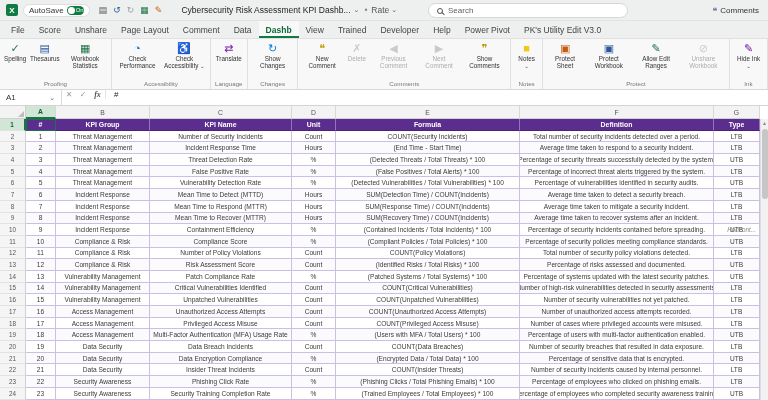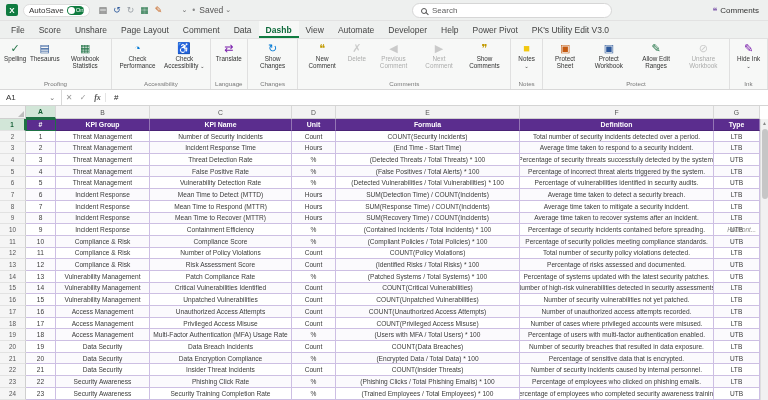--- a/index.html
+++ b/index.html
@@ -12,21 +12,21 @@
 .autosave{display:flex;align-items:center;gap:3px;background:#fff;border-radius:8px;padding:1px 5px;border:1px solid #ddd}
 .switch{width:17px;height:9px;background:#0f7b3f;border-radius:5px;position:relative;display:inline-flex;align-items:center}
 .switch .knob{width:7px;height:7px;background:#fff;border-radius:50%;margin-left:1px}
 .switch .ontext{color:#fff;font-size:6px;margin-left:1px}
 .qat{display:flex;align-items:center;gap:6px;margin-left:4px}
 .qat .ricon{font-size:9px;cursor:default}
 .doctitle{display:flex;align-items:center;gap:3px;margin-left:14px;font-size:8.5px;color:#222;white-space:nowrap}
 .chev{font-size:7px;color:#666}
 .saved{display:flex;align-items:center;gap:2px;color:#555}
 .saved::before{content:"•";color:#888;margin:0 2px}
-.search{position:absolute;left:412px;top:3px;width:200px;height:15px;background:#fff;border:1px solid #d6d6d6;border-radius:8px;display:flex;align-items:center;gap:5px;padding:0 8px;color:#616161;font-size:8px}
+.search{position:absolute;left:428px;top:3px;width:200px;height:15px;background:#fff;border:1px solid #d6d6d6;border-radius:8px;display:flex;align-items:center;gap:5px;padding:0 8px;color:#616161;font-size:8px}
 .mag{width:6px;height:6px;border:1px solid #555;border-radius:50%;position:relative;display:inline-block;flex:0 0 auto}
 .mag::after{content:"";position:absolute;width:4px;height:1px;background:#555;transform:rotate(45deg);right:-3px;bottom:-1px}
 .tb-right{position:absolute;right:4px;top:0;height:21px;display:flex;align-items:center;gap:6px}
 .comments-btn{display:flex;align-items:center;gap:3px;font-size:8px;color:#333;padding:2px 5px;border-radius:3px}
 .comments-btn .cicon{color:#7a52a8;font-size:9px}
 
 
 .tabrow{position:absolute;top:21px;left:0;right:0;height:18px;background:#eef0ef;display:flex;align-items:stretch;padding-left:4px;border-bottom:1px solid #e0e0e0}
 .rtab{display:flex;align-items:center;padding:0 7px;font-size:8.5px;color:#444;white-space:nowrap;cursor:default}
 .rtab.active{color:#0f6b3c;font-weight:bold;box-shadow:inset 0 -2px 0 #107c41;background:#f7f8f7}
@@ -36,21 +36,21 @@
 .rgroup{display:flex;flex-direction:column;border-right:1px solid #e0e0e0;padding:1px 2px 0}
 .rbtns{flex:1;display:flex;align-items:flex-start;justify-content:center}
 .rbtn{display:flex;flex-direction:column;align-items:center;padding:2px 3px 0;min-width:26px;max-width:50px;border-radius:2px;cursor:default}
 .rbtn .ricon{font-size:11px;line-height:13px;height:13px}
 .rlabel{font-size:6.3px;line-height:1.12;color:#333;text-align:center;max-width:46px}
 .rbtn.disabled{opacity:.4}
 .ddchev{font-size:5.5px;color:#555}
 .rglabel{text-align:center;font-size:6.2px;color:#777;padding:1px 0 2px;white-space:nowrap}
 
 
-.fbar{position:absolute;top:90px;left:0;right:0;height:16px;background:#fff;border-bottom:1px solid #d4d4d4;display:flex;align-items:center;font-size:8px;color:#333}
+.fbar{position:absolute;top:90px;left:0;right:0;height:16px;background:#fff;border-bottom:1px solid #d4d4d4;display:flex;align-items:flex-start;font-size:8px;color:#333}
 .namebox{width:62px;height:100%;display:flex;align-items:center;justify-content:space-between;padding:0 6px;border-right:1px solid #d9d9d9}
 .fbtn{width:14px;text-align:center;color:#999;font-size:8px}
 .fx{font-family:"Liberation Serif",serif;font-style:italic;font-weight:bold;color:#555;width:16px;text-align:center;border-right:1px solid #e4e4e4}
 .fvalue{padding:0 8px;color:#222}
 
 
 .grid{position:absolute;top:106px;left:0;right:0;bottom:0;background:#fff;overflow:hidden}
 .colheads{display:flex;height:13px}
 .cornercell{height:13px;background:#f3f3f3;border-right:1px solid #cfcfcf;border-bottom:1px solid #cfcfcf;position:relative}
 .cornercell::after{content:"";position:absolute;right:1px;bottom:1px;border-left:6px solid transparent;border-bottom:6px solid #bdbdbd}
@@ -83,23 +83,24 @@
       </span>
     </div>
     <div class="qat">
         <span class="ricon" style="color: rgb(85, 85, 85);">▤</span>
         <span class="ricon" style="color: rgb(43, 87, 154);">↺</span>
         <span class="ricon" style="color: rgb(154, 160, 166);">↻</span>
         <span class="ricon" style="color: rgb(33, 115, 70);">▦</span>
         <span class="ricon" style="color: rgb(197, 90, 17);">✎</span>
       </div>
     <div class="doctitle">
+      <span>Cybersecurity Risk Assessment KPI Dashb...</span>
       <span class="chev">⌄</span>
       <span class="saved">
-        <span>Saved</span>
+        <span>Rate</span>
         <span class="chev">⌄</span>
       </span>
     </div>
     <div class="search">
       <span class="mag"></span>
       <span>Search</span>
     </div>
     <div class="tb-right">
       <div class="comments-btn">
         <span class="cicon">❝</span>
@@ -110,21 +111,21 @@
 
   <div class="tabrow">
       <div class="rtab">File</div>
       <div class="rtab">Score</div>
       <div class="rtab">Unshare</div>
       <div class="rtab">Page Layout</div>
       <div class="rtab">Comment</div>
       <div class="rtab">Data</div>
       <div class="rtab active">Dashb</div>
       <div class="rtab">View</div>
-      <div class="rtab">Automate</div>
+      <div class="rtab">Trained</div>
       <div class="rtab">Developer</div>
       <div class="rtab">Help</div>
       <div class="rtab">Power Pivot</div>
       <div class="rtab">PK's Utility Edit V3.0</div>
     </div>
 
   <div class="ribbon">
       <div class="rgroup">
         <div class="rbtns">
           <div class="rbtn">

